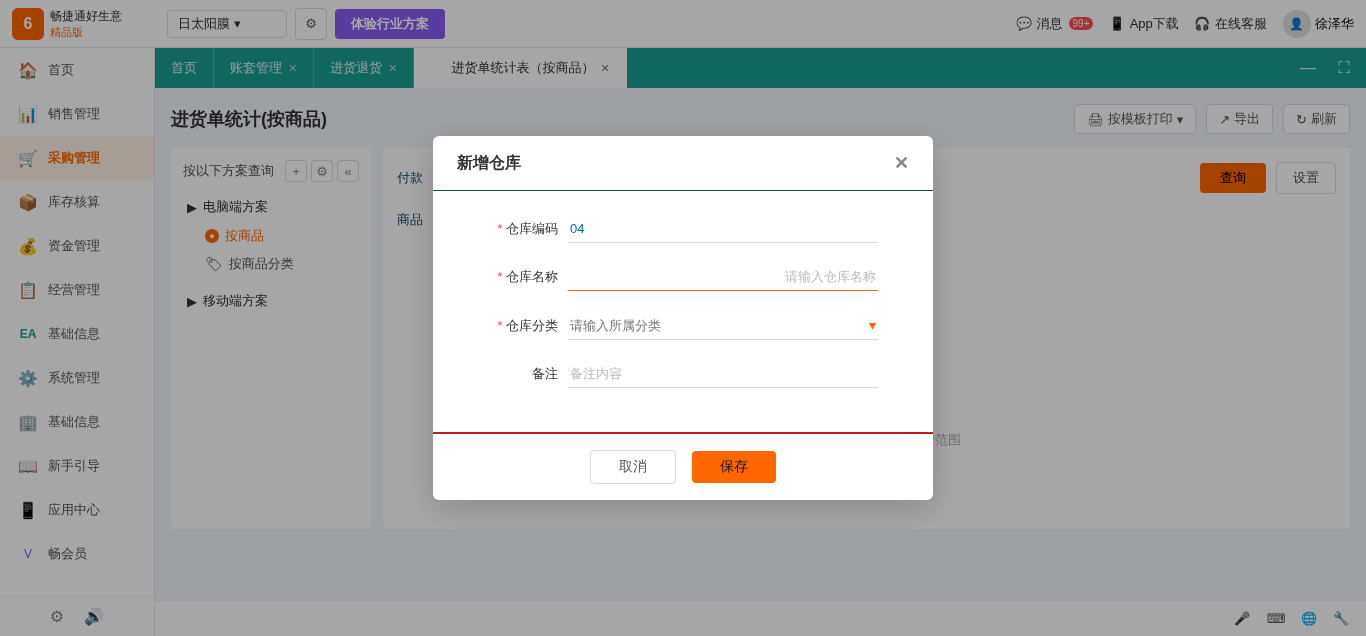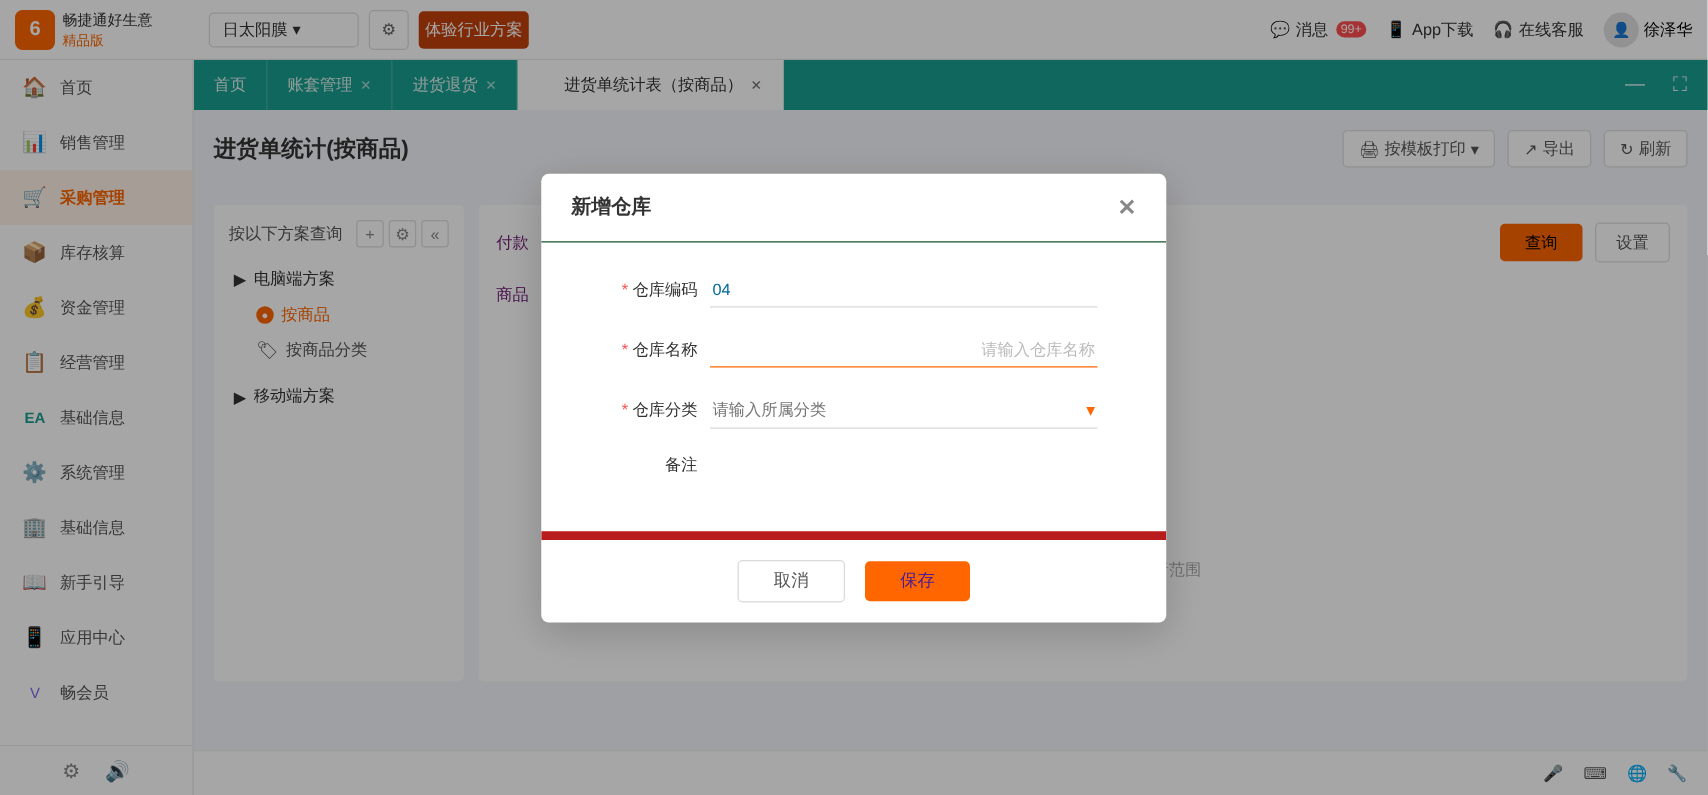--- a/index.html
+++ b/index.html
@@ -48,27 +48,28 @@
       color: #333;
       min-width: 120px;
     }
     .gear-btn {
       width: 32px; height: 32px;
       display: flex; align-items: center; justify-content: center;
       border: 1px solid #ddd; border-radius: 4px;
       cursor: pointer; color: #666;
     }
     .trial-btn {
-      background: #c2410c;
+      background: #8b5cf6;
       color: #fff;
       border: none;
       border-radius: 4px;
-      padding: 6px 5px;
+      padding: 6px 16px;
       cursor: pointer;
       font-size: 13px;
+      font-weight: bold;
     }
     .header-right {
       display: flex;
       align-items: center;
       gap: 16px;
     }
     .header-right-item {
       display: flex; align-items: center; gap: 4px;
       font-size: 13px; color: #333; cursor: pointer;
     }
@@ -152,21 +153,21 @@
     
     .main-content {
       position: fixed;
       top: 88px; left: 155px; right: 0; bottom: 0;
       background: #f5f6fa;
       overflow: auto;
       padding: 16px;
     }
     .page-header {
       display: flex; align-items: center; justify-content: space-between;
-      margin-bottom: 30px;
+      margin-bottom: 14px;
       text-align: center;
     }
     .page-title {
       font-size: 18px; color: #333; font-weight: bold;
     }
     .page-actions {
       display: flex; align-items: center; gap: 10px;
     }
     .action-btn {
       display: flex; align-items: center; gap: 4px;
@@ -220,21 +221,21 @@
       font-size: 9px; color: #fff;
     }
 
     
     .right-panel {
       flex: 1; background: #fff; border-radius: 4px; padding: 14px;
     }
     .filter-row {
       display: flex; align-items: center; gap: 10px; margin-bottom: 12px; flex-wrap: wrap;
     }
-    .filter-label { color: #701a75; font-size: 13px; white-space: nowrap; }
+    .filter-label { color: #0c4a6e; font-size: 13px; white-space: nowrap; }
     .filter-select {
       border: 1px solid #ddd; border-radius: 4px; padding: 5px 10px;
       font-size: 13px; color: #555; cursor: pointer; min-width: 120px;
       display: flex; align-items: center; justify-content: space-between;
     }
     .filter-input {
       border: 1px solid #ddd; border-radius: 4px; padding: 5px 10px;
       font-size: 13px; color: #555; min-width: 120px;
     }
     .empty-state {
@@ -309,29 +310,29 @@
       padding: 6px 2px;
     }
     .form-select-input {
       flex: 1; border: none; outline: none; font-size: 13px; color: #bbb;
       background: transparent;
     }
     .form-select-arrow { color: #f60; font-size: 14px; }
     .dialog-footer {
       display: flex; align-items: center; justify-content: center;
       padding: 16px 24px;
-      border-top: 7px solid #b91c1c;
+      border-top: 2px solid #b91c1c;
       gap: 16px;
     }
     .btn-cancel {
       border: 1px solid #d9d9d9; background: #fff; color: #555;
       border-radius: 4px; padding: 7px 28px; cursor: pointer; font-size: 14px;
     }
     .btn-save {
-      border: none; background: #f60; color: #4c1d95;
+      border: none; background: #f60; color: #0f172a;
       border-radius: 4px; padding: 7px 28px; cursor: pointer; font-size: 14px;
     }
 
     
     .bottom-bar {
       position: fixed; bottom: 0; left: 0; right: 0;
       height: 36px;
       background: #fff;
       border-top: 1px solid #eee;
       display: flex; align-items: center; justify-content: flex-end;
@@ -578,20 +579,21 @@
       <div class="form-row">
         <label class="form-label required">仓库分类</label>
         <div class="form-select-row">
           <input class="form-select-input" placeholder="请输入所属分类" style="">
           <span class="form-select-arrow">▾</span>
         </div>
       </div>
 
       <div class="form-row">
         <label class="form-label">备注</label>
+        <input class="form-input" placeholder="备注内容" style="">
       </div>
     </div>
     <div class="dialog-footer">
       <button class="btn-cancel">取消</button>
       <button class="btn-save">保存</button>
     </div>
   </div>
 </div>
 
 <div class="bottom-bar">

